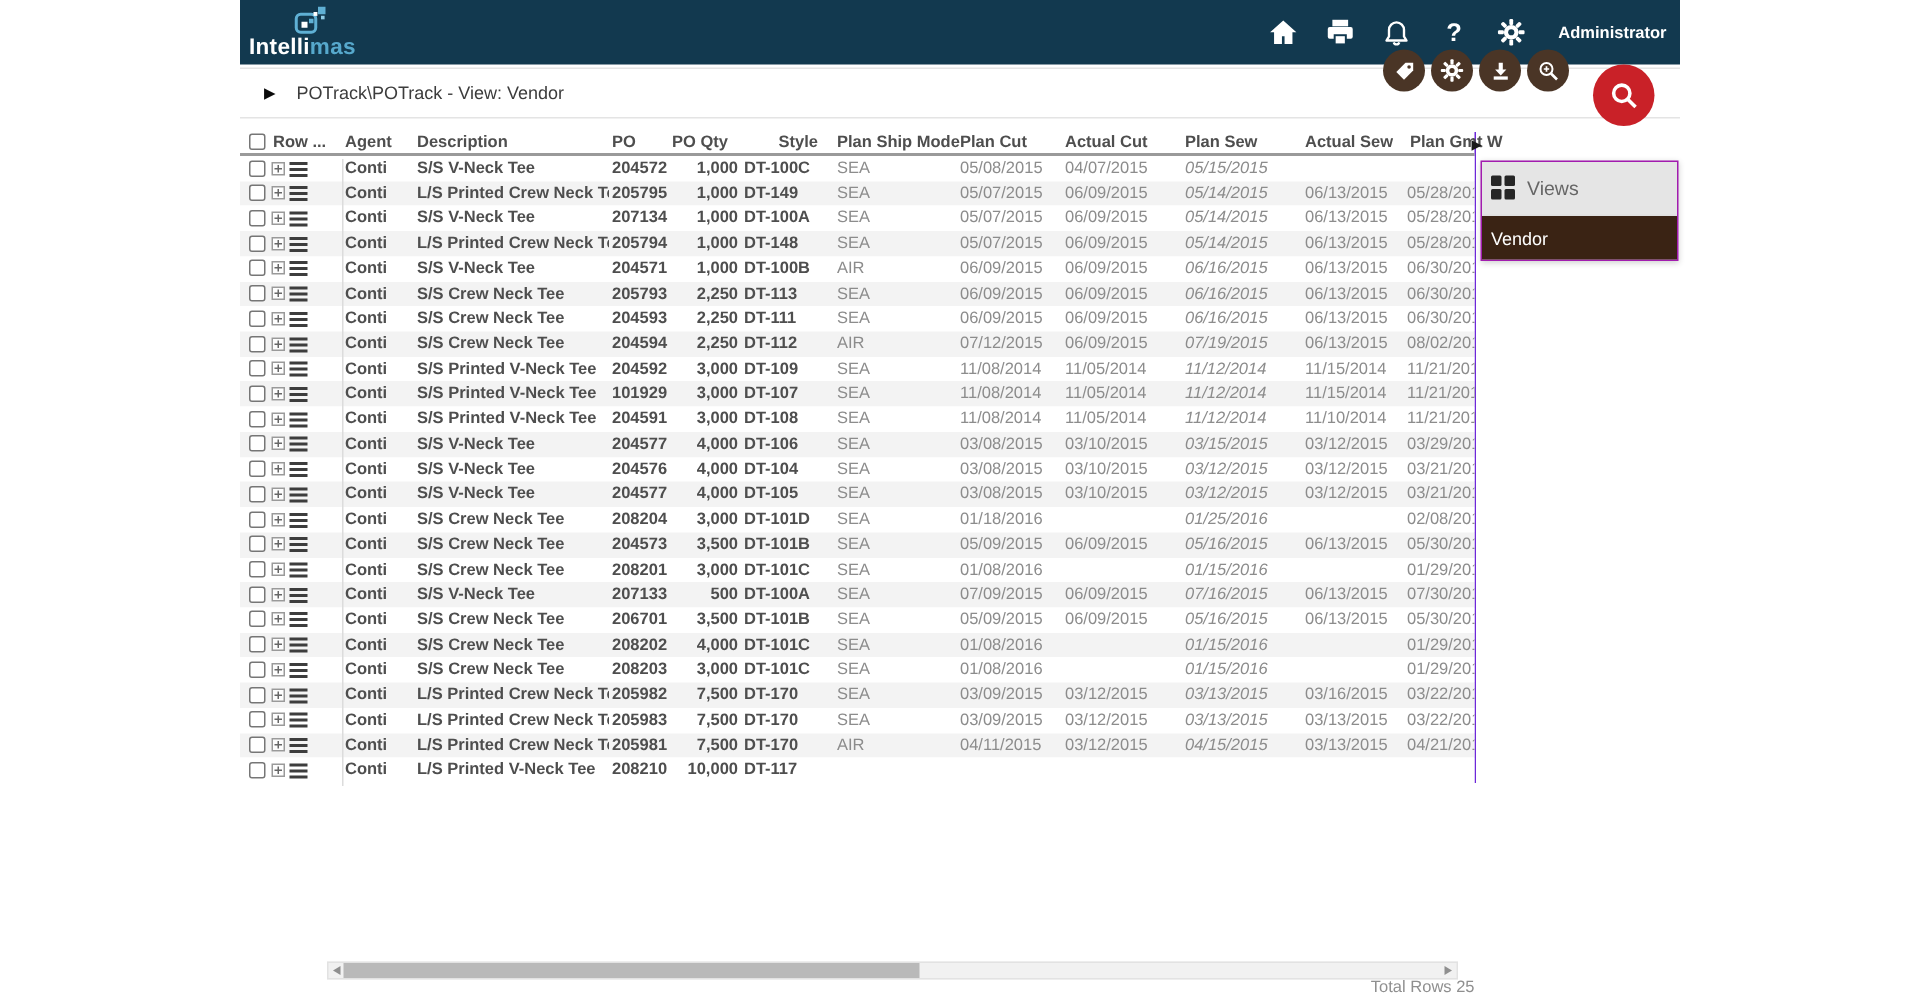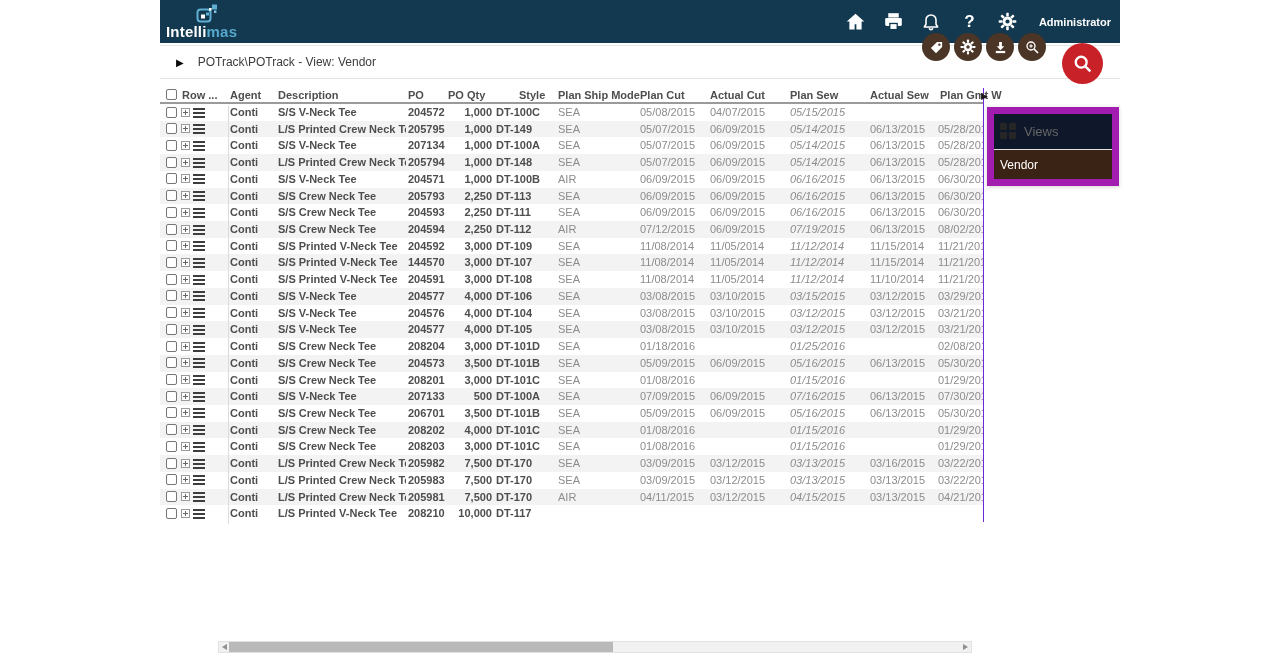--- a/index.html
+++ b/index.html
@@ -59,22 +59,22 @@
   
   .checkbox { display:inline-block; width:11px; height:11px; border:1px solid #767676; border-radius:2px; background:#fff; cursor:pointer; }
   .row .checkbox { position:absolute; left:6px; top:2.5px; }
   .plusbox { position:absolute; left:21px; top:3.5px; width:9px; height:9px; border:1px solid #9a9a9a; background:#fdfdfd; cursor:pointer; }
   .plusbox::before { content:""; position:absolute; left:1px; top:3px; width:5px; height:1px; background:#666; }
   .plusbox::after  { content:""; position:absolute; left:3px; top:1px; width:1px; height:5px; background:#666; }
   .hamburger { position:absolute; left:33px; top:3.5px; width:12px; height:2px; background:#3d3d3d;
     box-shadow:0 4px 0 #3d3d3d, 0 8px 0 #3d3d3d; cursor:pointer; }
 
   
-  .views-panel { position:absolute; left:827px; top:107px; width:132px; background:#0f172a;
-    border:7px solid #a21caf; box-shadow:0 1px 4px rgba(0,0,0,.18); z-index:7; }
+  .views-panel { position:absolute; left:827px; top:107px; width:132px; background:#e5e5e5;
+    border:1px solid #a21caf; box-shadow:0 1px 4px rgba(0,0,0,.18); z-index:7; }
   .views-head { height:36px; display:flex; align-items:center; gap:7px; padding-left:6px; border-bottom:1px solid #e0e0e0; }
   .grid-glyph { width:17px; height:17px; display:grid; grid-template-columns:7px 7px; grid-template-rows:7px 7px; gap:2px; }
   .grid-glyph span { background:#262626; border-radius:1px; }
   .views-title { font-size:13px; color:#666; }
   .view-item { height:29px; display:flex; align-items:center; padding-left:6px; font-size:12px; color:#333; cursor:pointer; }
   .view-item.selected { background:#3a2314; color:#fff; }
 
   
   .hscroll { position:absolute; left:58px; top:641px; width:754px; height:12px; background:#f1f1f1;
     border:1px solid #e2e2e2; z-index:1; }
@@ -363,21 +363,21 @@
       <span class="c c-d4    dim">11/15/2014</span>
       <span class="c c-d5    dim">11/21/2014</span>
     </div>
 
     <div class="row">
       <span class="checkbox"></span>
       <span class="plusbox"></span>
       <span class="hamburger"></span>
       <span class="c c-agent strong">Conti</span>
       <span class="c c-desc  strong">S/S Printed V-Neck Tee</span>
-      <span class="c c-po    strong">144570</span>
+      <span class="c c-po    strong">101929</span>
       <span class="c c-qty   strong">3,000</span>
       <span class="c c-style strong">DT-107</span>
       <span class="c c-ship  dim">SEA</span>
       <span class="c c-d1    dim">11/08/2014</span>
       <span class="c c-d2    dim">11/05/2014</span>
       <span class="c c-d3    dim">11/12/2014</span>
       <span class="c c-d4    dim">11/15/2014</span>
       <span class="c c-d5    dim">11/21/2014</span>
     </div>
 
@@ -652,14 +652,15 @@
     <div>
         <div class="view-item selected">Vendor</div>
       </div>
   </div>
 
   <div class="hscroll">
     <span class="hs-arrow hs-left"></span>
     <span class="hs-thumb"></span>
     <span class="hs-arrow hs-right"></span>
   </div>
+  <div class="total-rows">Total Rows 25</div>
 
 </div>
 
 </body></html>

